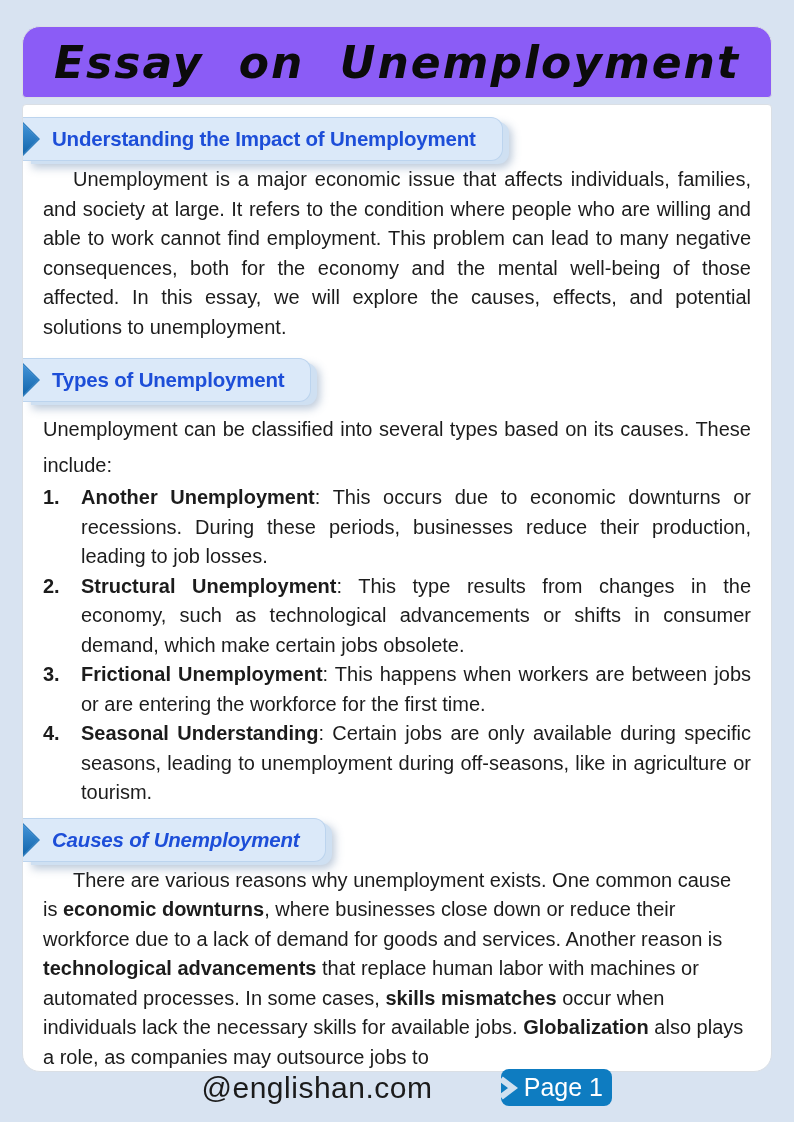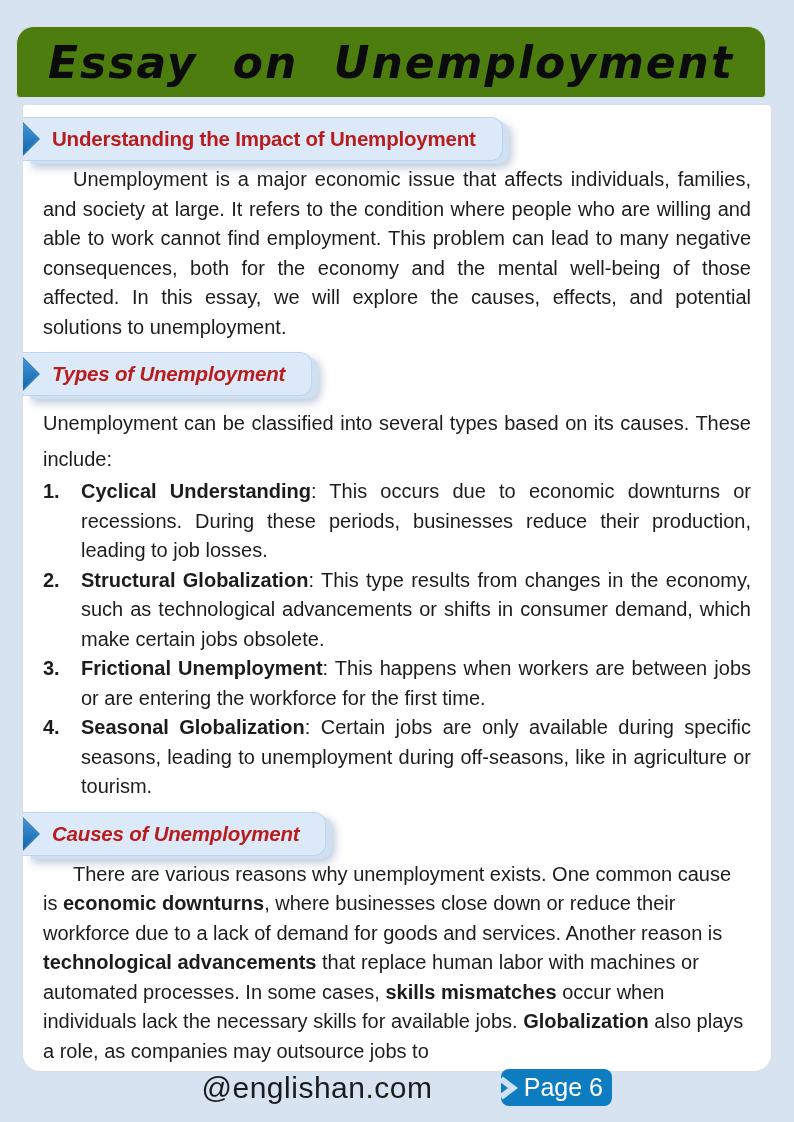--- a/index.html
+++ b/index.html
@@ -8,23 +8,23 @@
     position: relative;
     background: #d8e3f1;
     font-family: "Liberation Sans", sans-serif;
     color: #1c1c1c;
     overflow: hidden;
   }
 
   
   .title-card {
     position: absolute;
-    left: 16px; top: 26px;
+    left: 22px; top: 26px;
     width: 750px; height: 72px;
-    background: #4d7c0f;
+    background: #8b5cf6;
     border: 1px solid #dadfe5;
     border-radius: 18px 18px 4px 4px;
     display: flex; align-items: center; justify-content: center;
   }
   .page-title {
     font-family: "DejaVu Sans", sans-serif;
     font-style: italic;
     font-weight: 700;
     font-size: 44px;
     letter-spacing: 2px;
@@ -65,21 +65,21 @@
     margin-left: -12px;
     margin-right: 17px;
     background: linear-gradient(135deg, #4394d8 0%, #1265ab 100%);
     border: 1px solid #1c72b8;
     transform: rotate(45deg);
     flex: 0 0 auto;
   }
   .section-heading {
     font-size: 20.5px;
     font-weight: 700;
-    color: #b91c1c;
+    color: #1d4ed8;
     letter-spacing: -0.2px;
     white-space: nowrap;
   }
 
   
   .para {
     margin-top: 4px;
     font-size: 20px;
     line-height: 29.5px;
     text-align: justify;
@@ -152,58 +152,58 @@
 
 <div class="content-card">
 
   <div class="section-header">
     <span class="diamond-icon"></span>
     <span class="section-heading">Understanding the Impact of Unemployment</span>
   </div>
 
   <p class="para">Unemployment is a major economic issue that affects individuals, families, and society at large. It refers to the condition where people who are willing and able to work cannot find employment. This problem can lead to many negative consequences, both for the economy and the mental well-being of those affected. In this essay, we will explore the causes, effects, and potential solutions to unemployment.</p>
 
-  <div class="section-header" style="margin-top:10px;font-style:italic;">
+  <div class="section-header" style="margin-top:16px;">
     <span class="diamond-icon"></span>
     <span class="section-heading">Types of Unemployment</span>
   </div>
 
   <p class="list-intro">Unemployment can be classified into several types based on its causes. These include:</p>
 
   <ol class="num-list">
     <li>
       <span class="num">1.</span>
-      <div class="li-body"><b>Cyclical Understanding</b><span>: This occurs due to economic downturns or recessions. During these periods, businesses reduce their production, leading to job losses.</span></div>
+      <div class="li-body"><b>Another Unemployment</b><span>: This occurs due to economic downturns or recessions. During these periods, businesses reduce their production, leading to job losses.</span></div>
     </li>
     <li>
       <span class="num">2.</span>
-      <div class="li-body"><b>Structural Globalization</b><span>: This type results from changes in the economy, such as technological advancements or shifts in consumer demand, which make certain jobs obsolete.</span></div>
+      <div class="li-body"><b>Structural Unemployment</b><span>: This type results from changes in the economy, such as technological advancements or shifts in consumer demand, which make certain jobs obsolete.</span></div>
     </li>
     <li>
       <span class="num">3.</span>
       <div class="li-body"><b>Frictional Unemployment</b><span>: This happens when workers are between jobs or are entering the workforce for the first time.</span></div>
     </li>
     <li>
       <span class="num">4.</span>
-      <div class="li-body"><b>Seasonal Globalization</b><span>: Certain jobs are only available during specific seasons, leading to unemployment during off-seasons, like in agriculture or tourism.</span></div>
+      <div class="li-body"><b>Seasonal Understanding</b><span>: Certain jobs are only available during specific seasons, leading to unemployment during off-seasons, like in agriculture or tourism.</span></div>
     </li>
   </ol>
 
   <div class="section-header" style="margin-top:10px;font-style:italic;">
     <span class="diamond-icon"></span>
     <span class="section-heading">Causes of Unemployment</span>
   </div>
 
   <p class="para para-left"><span>There are various reasons why unemployment exists. One common cause is </span><b>economic downturns</b><span>, where businesses close down or reduce their workforce due to a lack of demand for goods and services. Another reason is </span><b>technological advancements</b><span> that replace human labor with machines or automated processes. In some cases, </span><b>skills mismatches</b><span> occur when individuals lack the necessary skills for available jobs. </span><b>Globalization</b><span> also plays a role, as companies may outsource jobs to</span></p>
 
 </div>
 
 <div class="footer">
   <div class="site-handle">@englishan.com</div>
   <div class="page-badge">
     <span class="chevron-right-icon">
       <svg width="20" height="26" viewBox="0 0 20 26">
         <path d="M1 4 L13 13 L1 22" fill="none" stroke="#cfe0f0" stroke-width="6" stroke-linejoin="miter"></path>
       </svg>
     </span>
-    <span class="page-badge-label">Page 6</span>
+    <span class="page-badge-label">Page 1</span>
   </div>
 </div>
 
 </body></html>

